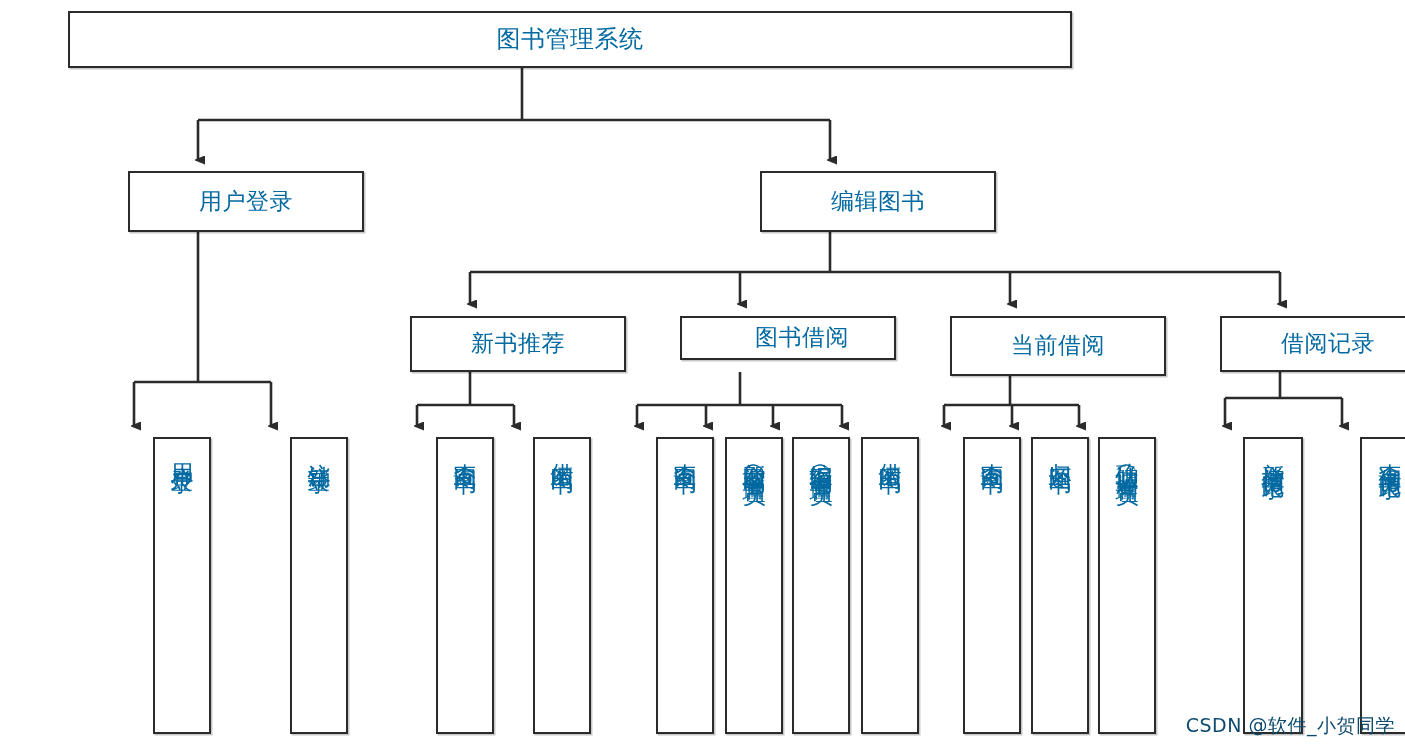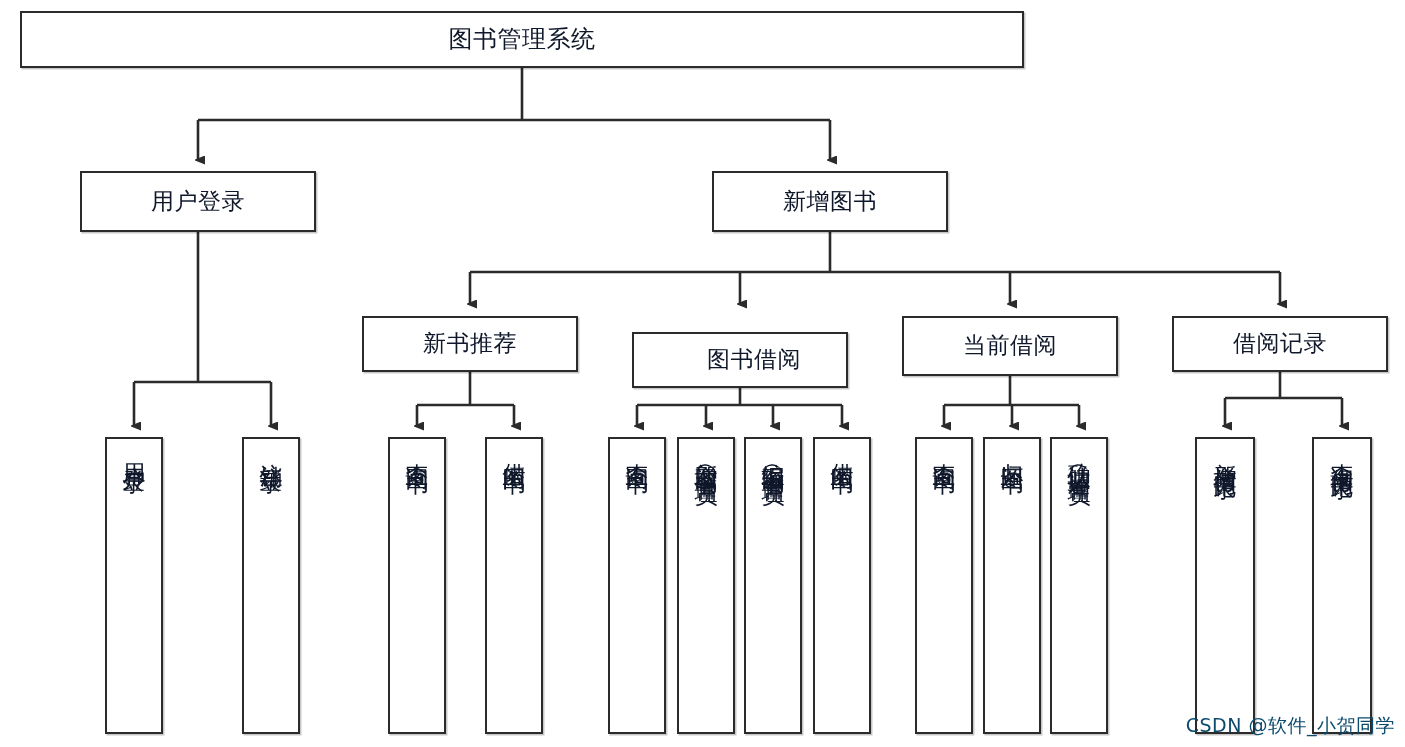--- a/index.html
+++ b/index.html
@@ -27,22 +27,23 @@
     pointer-events: none;
   }
   .node {
     position: absolute;
     box-sizing: border-box;
     background: #ffffff;
     border: 2.5px solid #2b2b2b;
     display: flex;
     align-items: center;
     justify-content: center;
-    color: #0f172a;
+    color: #0369a1;
     box-shadow: 1.5px 1.5px 0 rgba(0,0,0,0.22);
+    margin-left: 48px;
   }
   .node .label {
     display: block;
     text-align: center;
     line-height: 1.18;
     letter-spacing: 0.5px;
   }
   .node.horizontal .label {
     writing-mode: horizontal-tb;
     font-size: 23px;
@@ -126,27 +127,27 @@
   </svg>
 
   <div class="node horizontal root" style="left:20px; top:11px; width:1004px; height:57px;">
     <span class="label">图书管理系统</span>
   </div>
 
   <div class="node horizontal" style="left:80px; top:171px; width:236px; height:61px;">
     <span class="label">用户登录</span>
   </div>
   <div class="node horizontal" style="left:712px; top:171px; width:236px; height:61px;">
-    <span class="label">新增图书</span>
+    <span class="label">编辑图书</span>
   </div>
 
   <div class="node horizontal" style="left:362px; top:316px; width:216px; height:56px;">
     <span class="label">新书推荐</span>
   </div>
-  <div class="node horizontal" style="left:632px; top:332px; width:216px; height:56px;padding-left:28px;">
+  <div class="node horizontal" style="left:632px; top:316px; width:216px; height:44px;padding-left:28px;">
     <span class="label">图书借阅</span>
   </div>
   <div class="node horizontal" style="left:902px; top:316px; width:216px; height:60px;">
     <span class="label">当前借阅</span>
   </div>
   <div class="node horizontal" style="left:1172px; top:316px; width:216px; height:56px;">
     <span class="label">借阅记录</span>
   </div>
 
   <div class="node vertical" style="left:105px; top:437px; width:58px; height:297px;">

